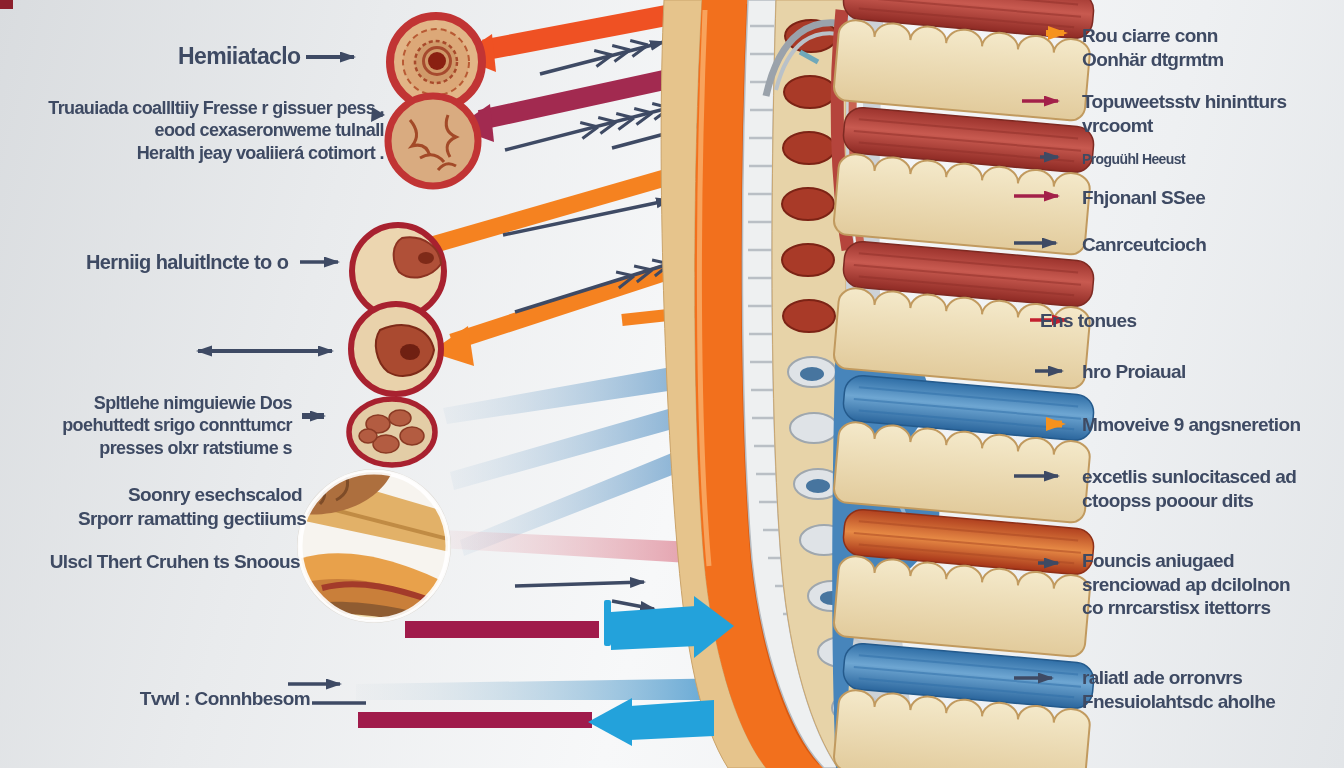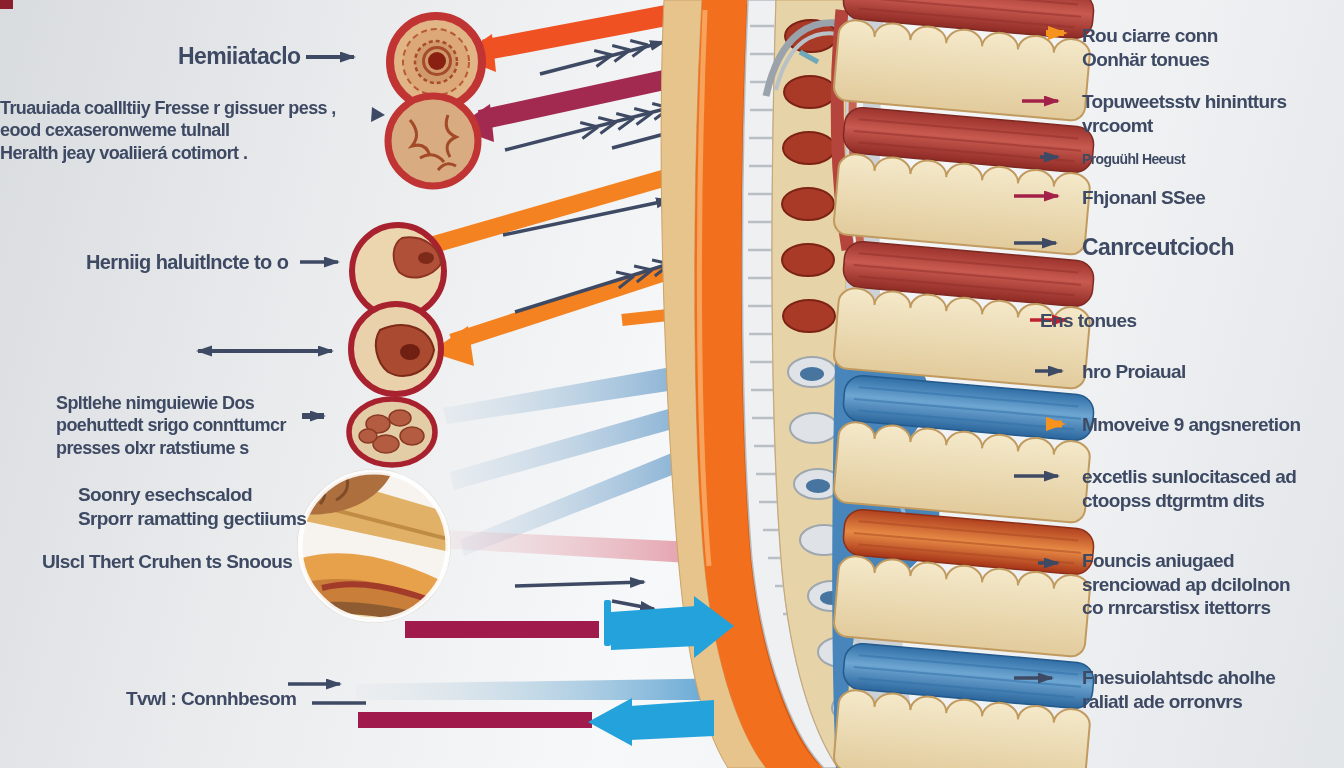--- a/index.html
+++ b/index.html
@@ -5,21 +5,21 @@
   html,body{margin:0;padding:0}
   body{
     width:1344px;height:768px;overflow:hidden;
     font-family:"Liberation Sans",sans-serif;
     background:linear-gradient(105deg,#d9dcdf 0%,#e9ebed 25%,#f7f8f9 52%,#eef0f2 78%,#e2e5e8 100%);
   }
   .stage{position:relative;width:1344px;height:579px}
   svg.art{position:absolute;left:0;top:0}
   .lbl{position:absolute;color:#3e4a63;font-weight:bold;letter-spacing:-0.6px;line-height:1.24}
   .lbl div{white-space:nowrap}
-  .c{text-align:left}
+  .c{text-align:right}
 </style>
 </head>
 <body>
 
 <div class="stage">
 
 <svg class="art" width="1344" height="768" viewBox="0 0 1344 768">
   <defs>
     <linearGradient id="gBeam" x1="0" y1="0" x2="1" y2="0">
       <stop offset="0" stop-color="#aac4da" stop-opacity="0.12"></stop>
@@ -327,61 +327,61 @@
 <div class="lbl c" style="left:42px;top:550px;width:258px;font-size:19px">
   <div>Ulscl Thert Cruhen ts Snoous</div>
 </div>
 
 <div class="lbl c" style="left:126px;top:687px;width:184px;font-size:19px">
   <div>Tvwl : Connhbesom</div>
 </div>
 
 <div class="lbl" style="left:1082px;top:24px;font-size:19px">
   <div>Rou ciarre conn</div>
-  <div>Oonhär tonues</div>
+  <div>Oonhär dtgrmtm</div>
 </div>
 
 <div class="lbl" style="left:1082px;top:90px;font-size:19px">
   <div>Topuweetsstv hinintturs</div>
   <div>vrcoomt</div>
 </div>
 
 <div class="lbl" style="left:1082px;top:151px;font-size:14px">
   <div>Proguühl Heeust</div>
 </div>
 
 <div class="lbl" style="left:1082px;top:186px;font-size:19px">
   <div>Fhjonanl SSee</div>
 </div>
 
-<div class="lbl" style="left:1082px;top:233px;font-size:23px">
+<div class="lbl" style="left:1082px;top:233px;font-size:19px">
   <div>Canrceutcioch</div>
 </div>
 
 <div class="lbl" style="left:1040px;top:309px;font-size:19px">
   <div>Ens tonues</div>
 </div>
 
 <div class="lbl" style="left:1082px;top:360px;font-size:19px">
   <div>hro Proiaual</div>
 </div>
 
 <div class="lbl" style="left:1082px;top:413px;font-size:19px">
   <div>Mmoveive 9 angsneretion</div>
 </div>
 
 <div class="lbl" style="left:1082px;top:465px;font-size:19px">
   <div>excetlis sunlocitasced ad</div>
-  <div>ctoopss dtgrmtm dits</div>
+  <div>ctoopss pooour dits</div>
 </div>
 
 <div class="lbl" style="left:1082px;top:549px;font-size:19px">
   <div>Founcis aniugaed</div>
   <div>srenciowad ap dcilolnon</div>
   <div>co rnrcarstisx itettorrs</div>
 </div>
 
 <div class="lbl" style="left:1082px;top:666px;font-size:19px">
+  <div>raliatl ade orronvrs</div>
   <div>Fnesuiolahtsdc aholhe</div>
-  <div>raliatl ade orronvrs</div>
 </div>
 
 </div>
 
 </body></html>

